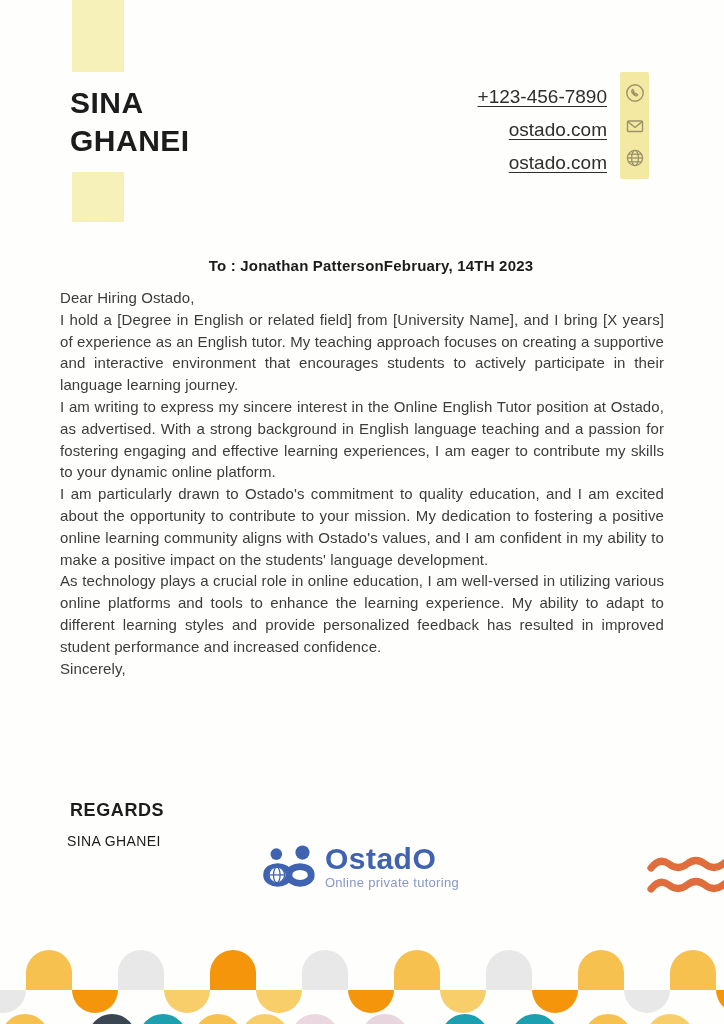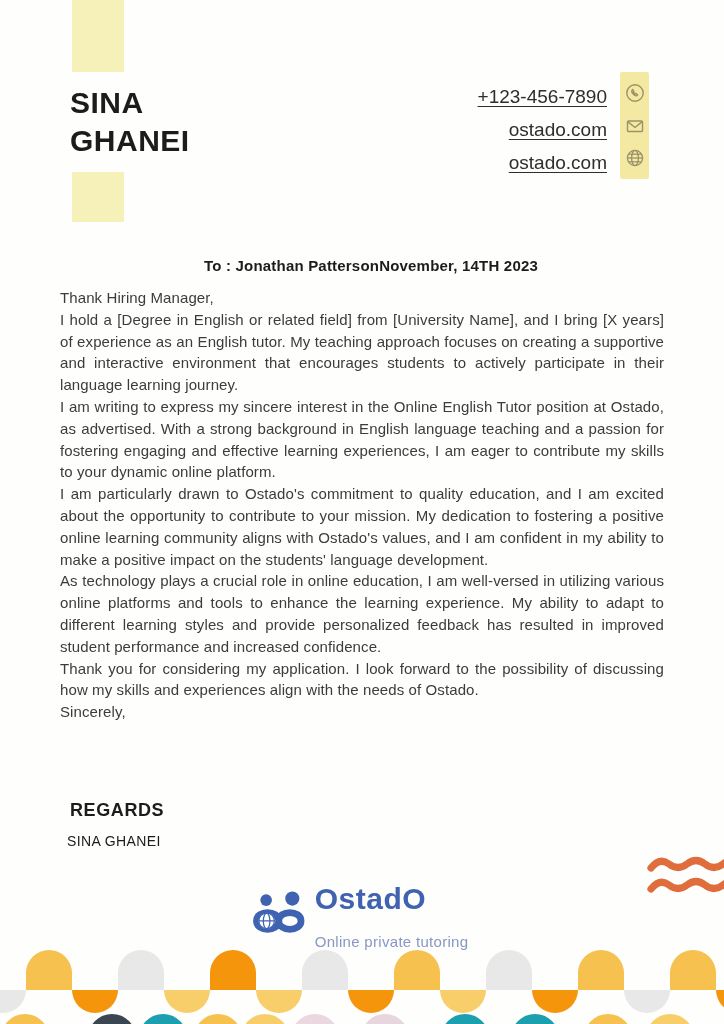--- a/index.html
+++ b/index.html
@@ -61,30 +61,30 @@
     position:absolute;left:70px;top:800px;
     font-size:18px;font-weight:700;letter-spacing:.6px;color:var(--text-dark,#1C1C1C);
   }
   .sig-name{
     position:absolute;left:67px;top:833px;
     font-size:14px;font-weight:400;letter-spacing:.4px;color:var(--text-dark,#1C1C1C);
   }
 
   
   .logo{
-    position:absolute;left:50%;top:884px;transform:translateX(-52%);
-    display:flex;align-items:flex-end;gap:4px;
+    position:absolute;left:50%;top:844px;transform:translateX(-52%);
+    display:flex;align-items:flex-start;gap:4px;
   }
   .logo-text{display:flex;flex-direction:column;}
   .brand{
     font-size:30px;font-weight:600;letter-spacing:.5px;
     color:var(--logo-blue,#3F63B0);line-height:30px;
   }
   .tagline{
-    font-size:15px;letter-spacing:.3px;margin-top:19px;
+    font-size:13px;letter-spacing:.3px;margin-top:1px;
     color:var(--tagline-blue,#8897C5);
   }
 
   
   .waves{position:absolute;left:646px;top:853px;width:100px;height:50px;}
 
   
   .footer-pattern{position:absolute;left:0;bottom:0;width:724px;height:90px;}
   .pill{position:absolute;width:46px;}
   .pill.up{height:40px;bottom:34px;border-radius:23px 23px 0 0;}
@@ -127,30 +127,29 @@
       <ellipse cx="11" cy="11" rx="3.4" ry="7.6"></ellipse>
       <line x1="3.4" y1="11" x2="18.6" y2="11"></line>
       <line x1="4.6" y1="7.2" x2="17.4" y2="7.2"></line>
       <line x1="4.6" y1="14.8" x2="17.4" y2="14.8"></line>
     </svg>
   </span>
 </div>
 
 <div class="meta-row">
   <span>To : Jonathan Patterson</span>
-  <span>November, 14TH  2023</span>
+  <span>February, 14TH  2023</span>
 </div>
 
 <div class="letter" id="letter-body">
-    <p>Thank Hiring Manager,</p>
+    <p>Dear Hiring Ostado,</p>
     <p>I hold a [Degree in English or related field] from [University Name], and I bring [X years] of experience as an English tutor. My teaching approach focuses on creating a supportive and interactive environment that encourages students to actively participate in their language learning journey.</p>
     <p>I am writing to express my sincere interest in the Online English Tutor position at Ostado, as advertised. With a strong background in English language teaching and a passion for fostering engaging and effective learning experiences, I am eager to contribute my skills to your dynamic online platform.</p>
     <p>I am particularly drawn to Ostado's commitment to quality education, and I am excited about the opportunity to contribute to your mission. My dedication to fostering a positive online learning community aligns with Ostado's values, and I am confident in my ability to make a positive impact on the students' language development.</p>
     <p>As technology plays a crucial role in online education, I am well-versed in utilizing various online platforms and tools to enhance the learning experience. My ability to adapt to different learning styles and provide personalized feedback has resulted in improved student performance and increased confidence.</p>
-    <p>Thank you for considering my application. I look forward to the possibility of discussing how my skills and experiences align with the needs of Ostado.</p>
     <p>Sincerely,</p>
   </div>
 
 <div class="regards">REGARDS</div>
 <div class="sig-name">SINA GHANEI</div>
 
 <div class="logo">
   <span>
     <svg width="64" height="56" viewBox="0 0 66 56" fill="none">
       <circle cx="20" cy="9.5" r="6" fill="var(--logo-blue,#3F63B0)"></circle>

